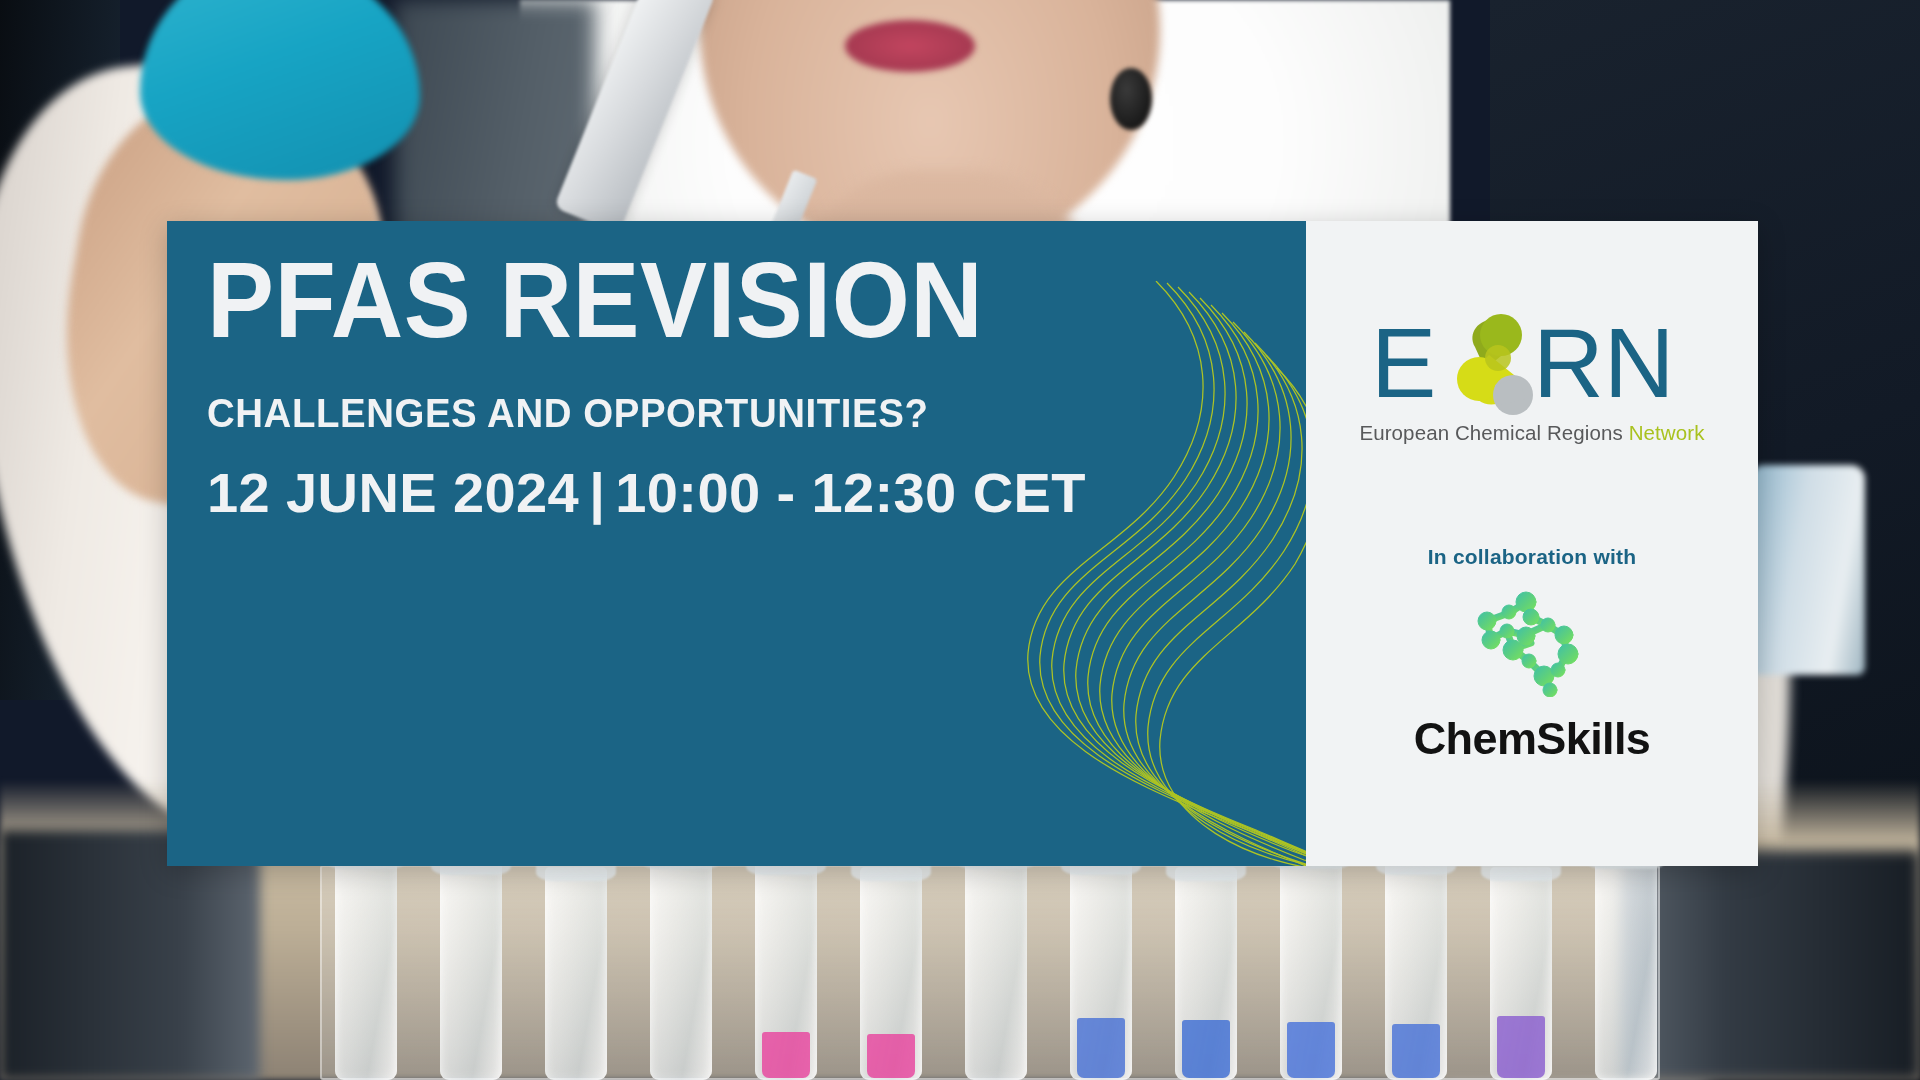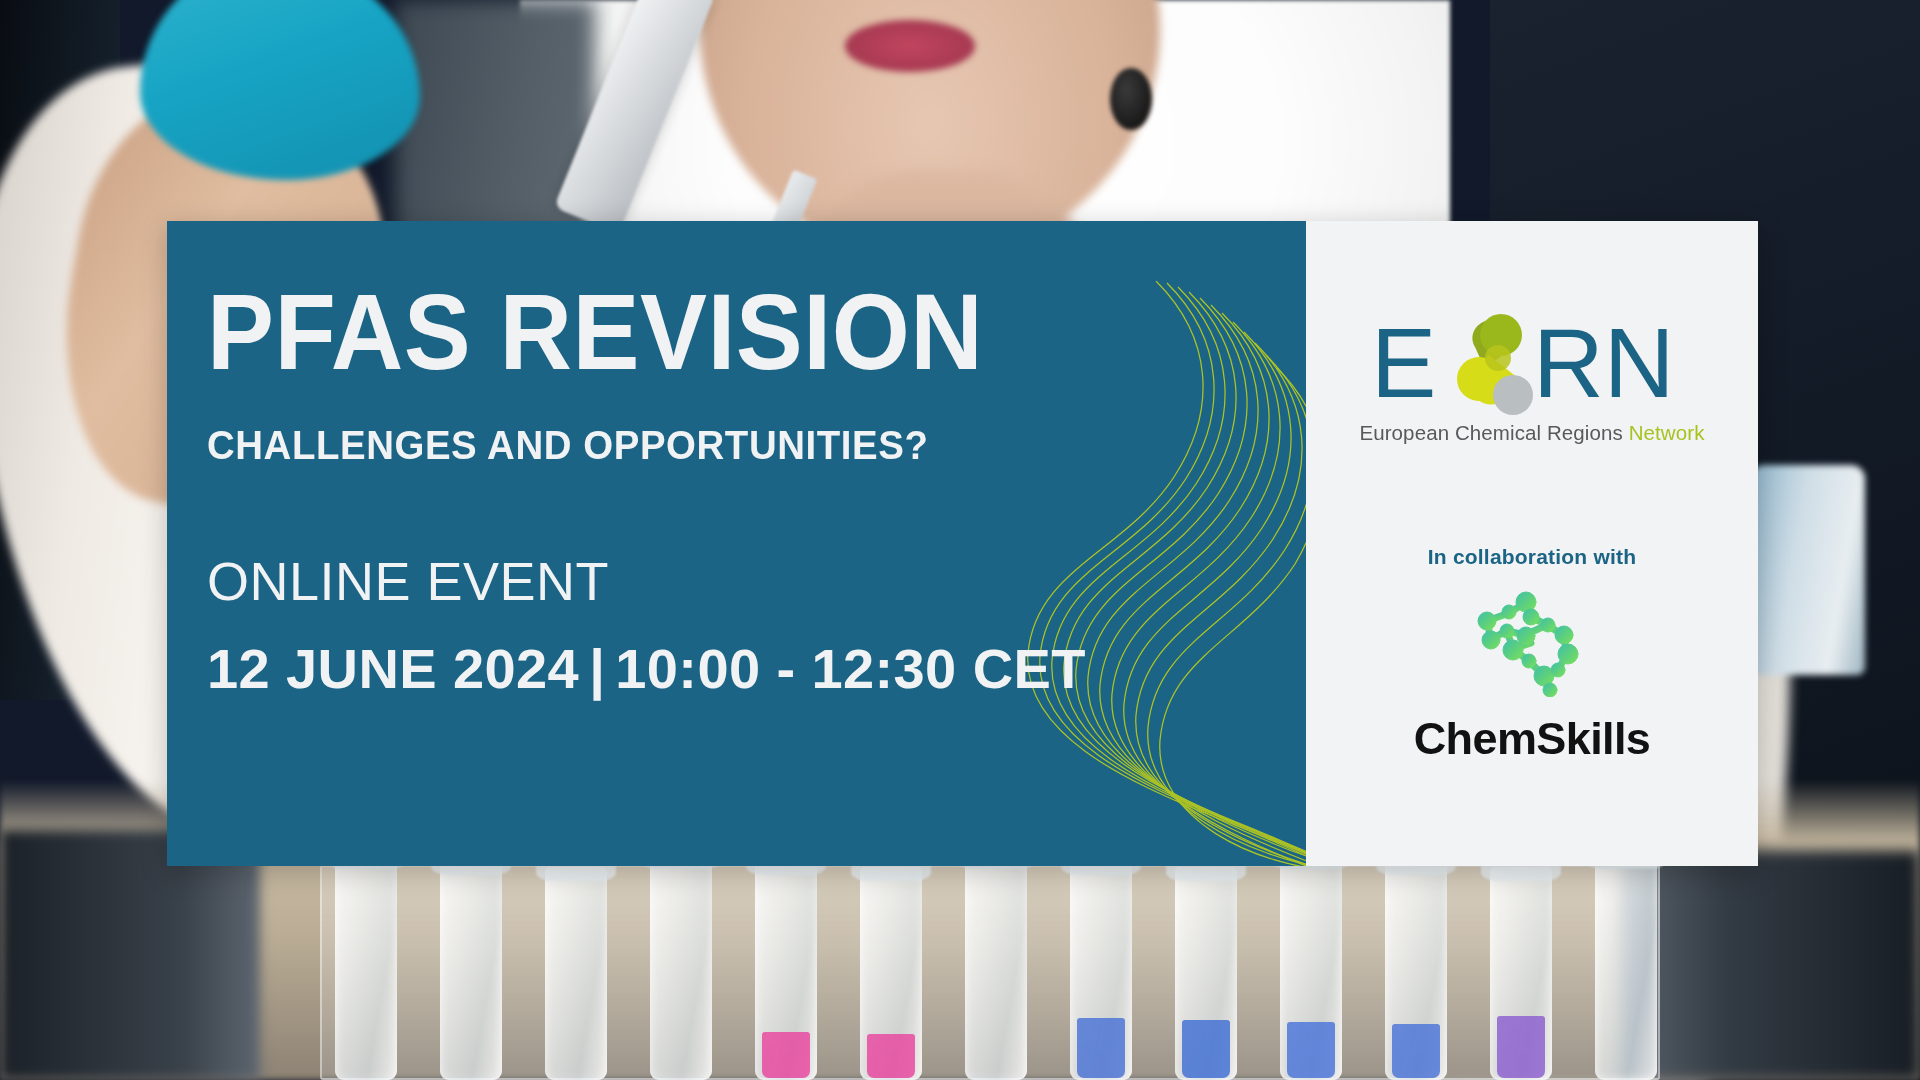--- a/index.html
+++ b/index.html
@@ -158,21 +158,21 @@
   #event-card{
     position:absolute; left:167px; top:221px; width:1591px; height:645px;
     display:flex;
     box-shadow:0 6px 26px rgba(0,0,0,.22);
   }
   #card-main{
     position:relative;
     width:1139px; height:100%;
     background:#1b6485;
     overflow:hidden;
-    padding:56px 0 0 40px;
+    padding:24px 0 0 40px;
   }
   #card-side{
     position:relative;
     width:452px; height:100%;
     background:#f1f3f4;
     display:flex; flex-direction:column; align-items:center;
   }
 
   
   #wave-decoration{
@@ -343,21 +343,20 @@
         <path d="M238 51 C 294 107, 300 179, 256 247 C 206 323, 126 339, 118 423 C 112 503, 214 551, 310 589"></path>
         <path d="M249 62 C 305 118, 311 190, 267 258 C 217 334, 138 350, 130 434 C 124 514, 226 562, 322 590"></path>
         <path d="M260 74 C 316 130, 322 202, 278 270 C 228 346, 150 362, 142 446 C 136 526, 238 574, 330 590"></path>
         <path d="M271 87 C 327 143, 330 213, 289 283 C 239 359, 162 375, 154 459 C 148 539, 250 585, 330 590"></path>
       </g>
     </svg>
 
     <div id="title-block">
       <div id="event-title">PFAS REVISION</div>
       <div id="event-subtitle">CHALLENGES AND OPPORTUNITIES?</div>
-      <div id="event-format">ONLINE EVENT</div>
       <div id="event-datetime">
         <span id="event-date">12 JUNE 2024</span><span id="dt-sep">|</span><span id="event-time">10:00 - 12:30 CET</span>
       </div>
     </div>
   </div>
 
   <div id="card-side">
 
     <div id="ecrn-logo-block">
       <svg id="ecrn-wordmark" viewBox="0 0 330 104">

